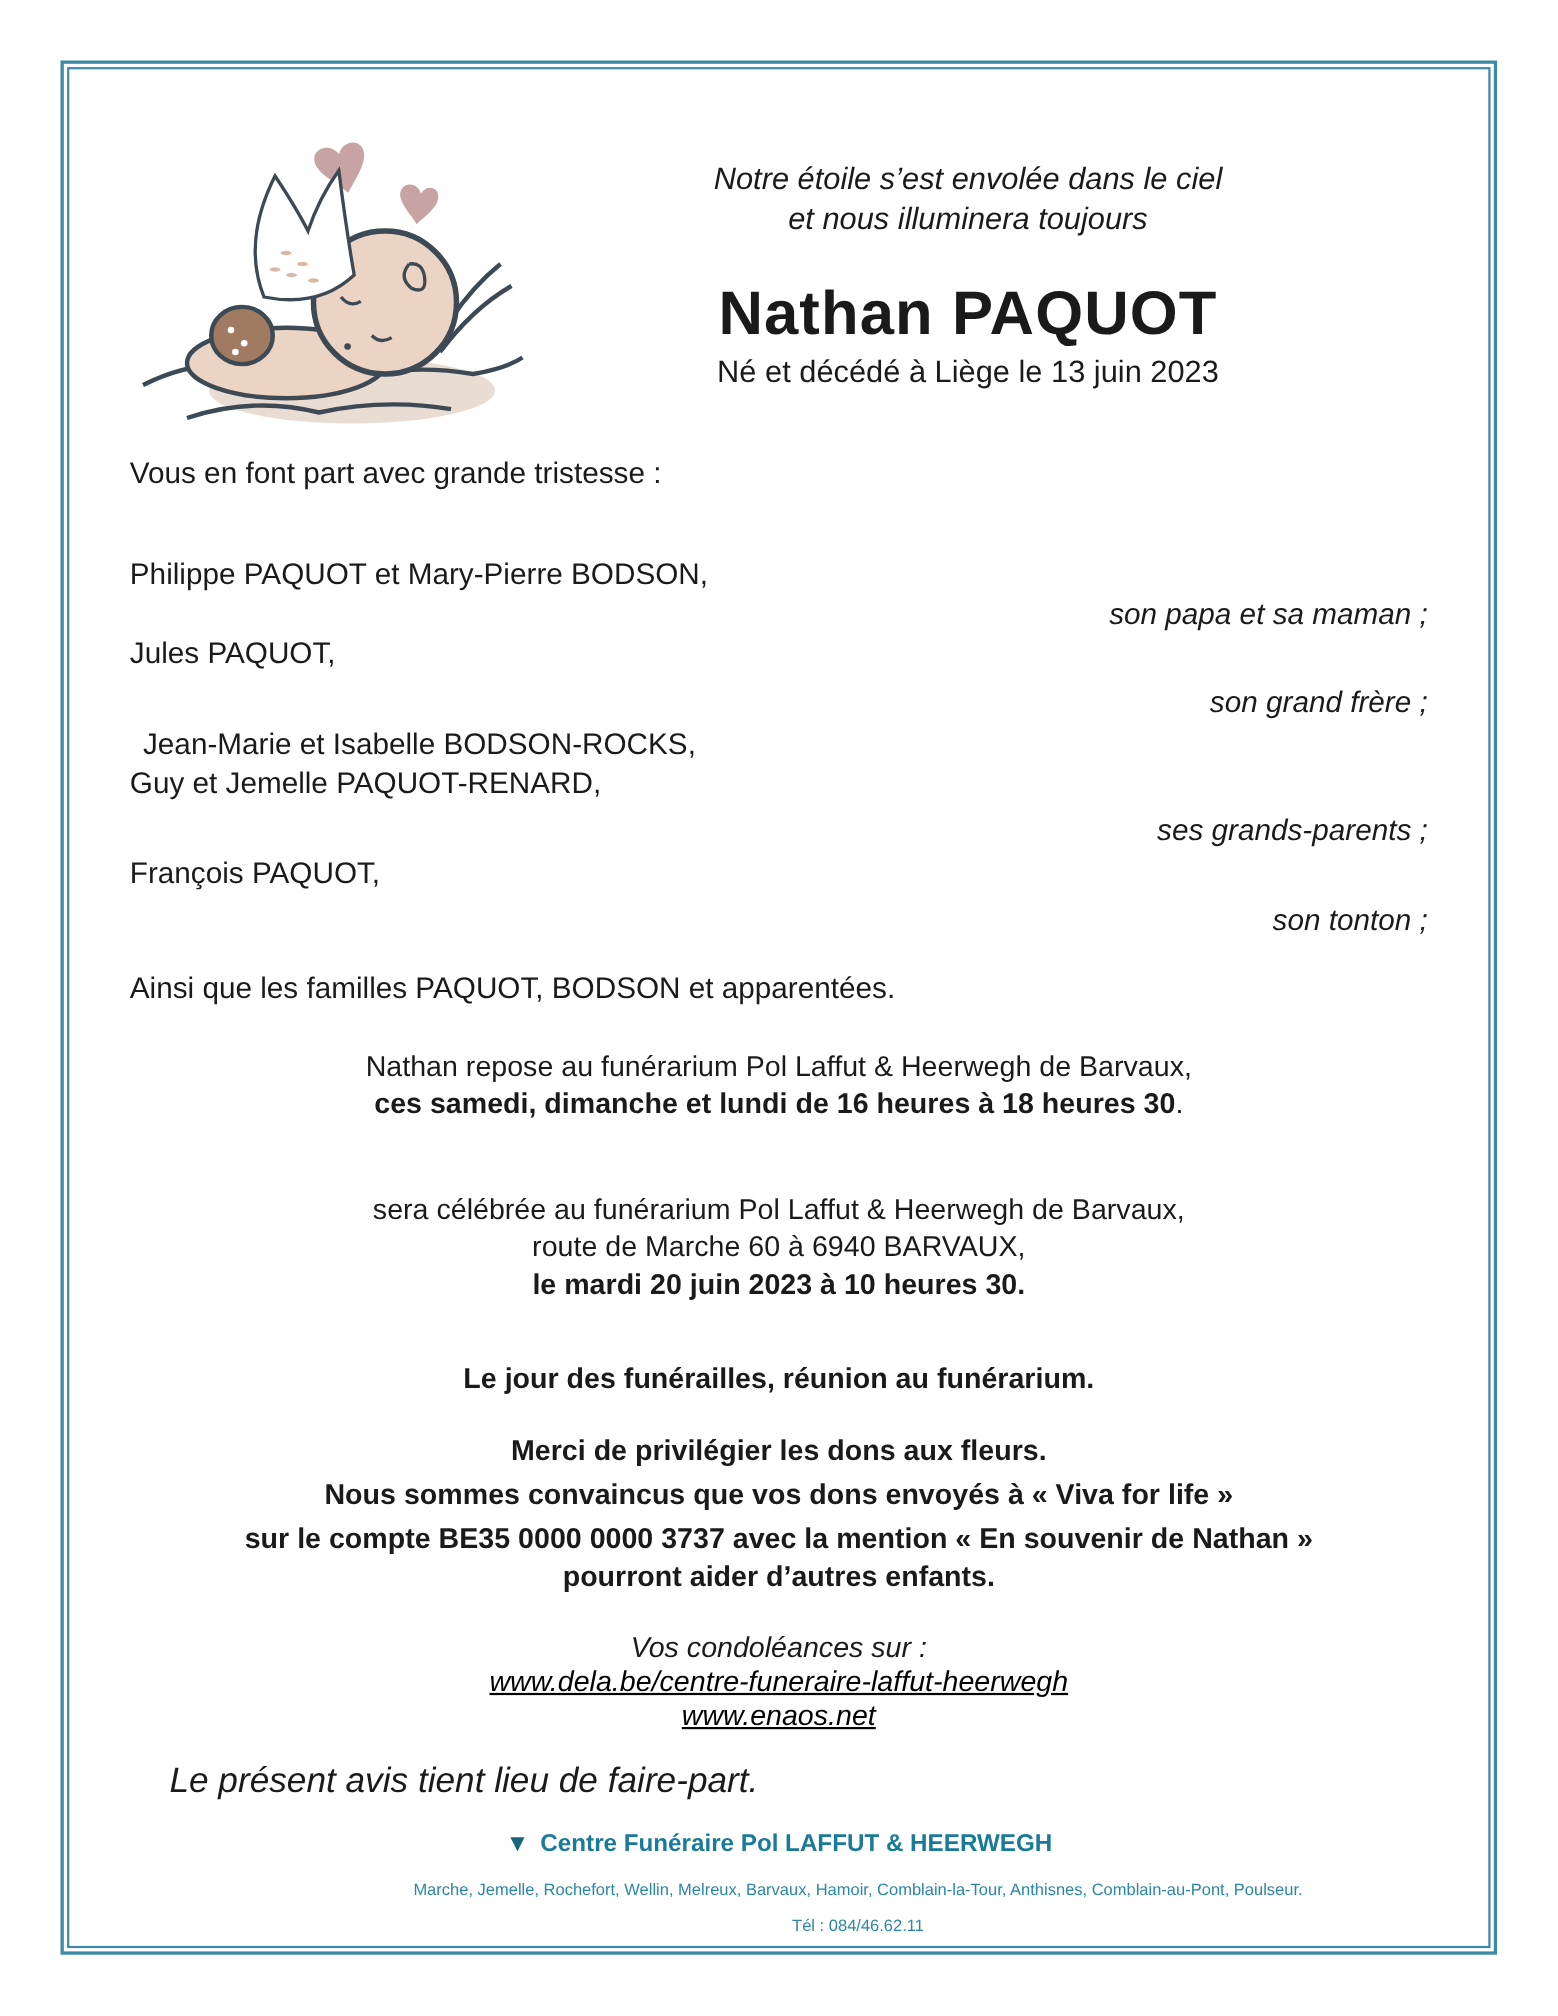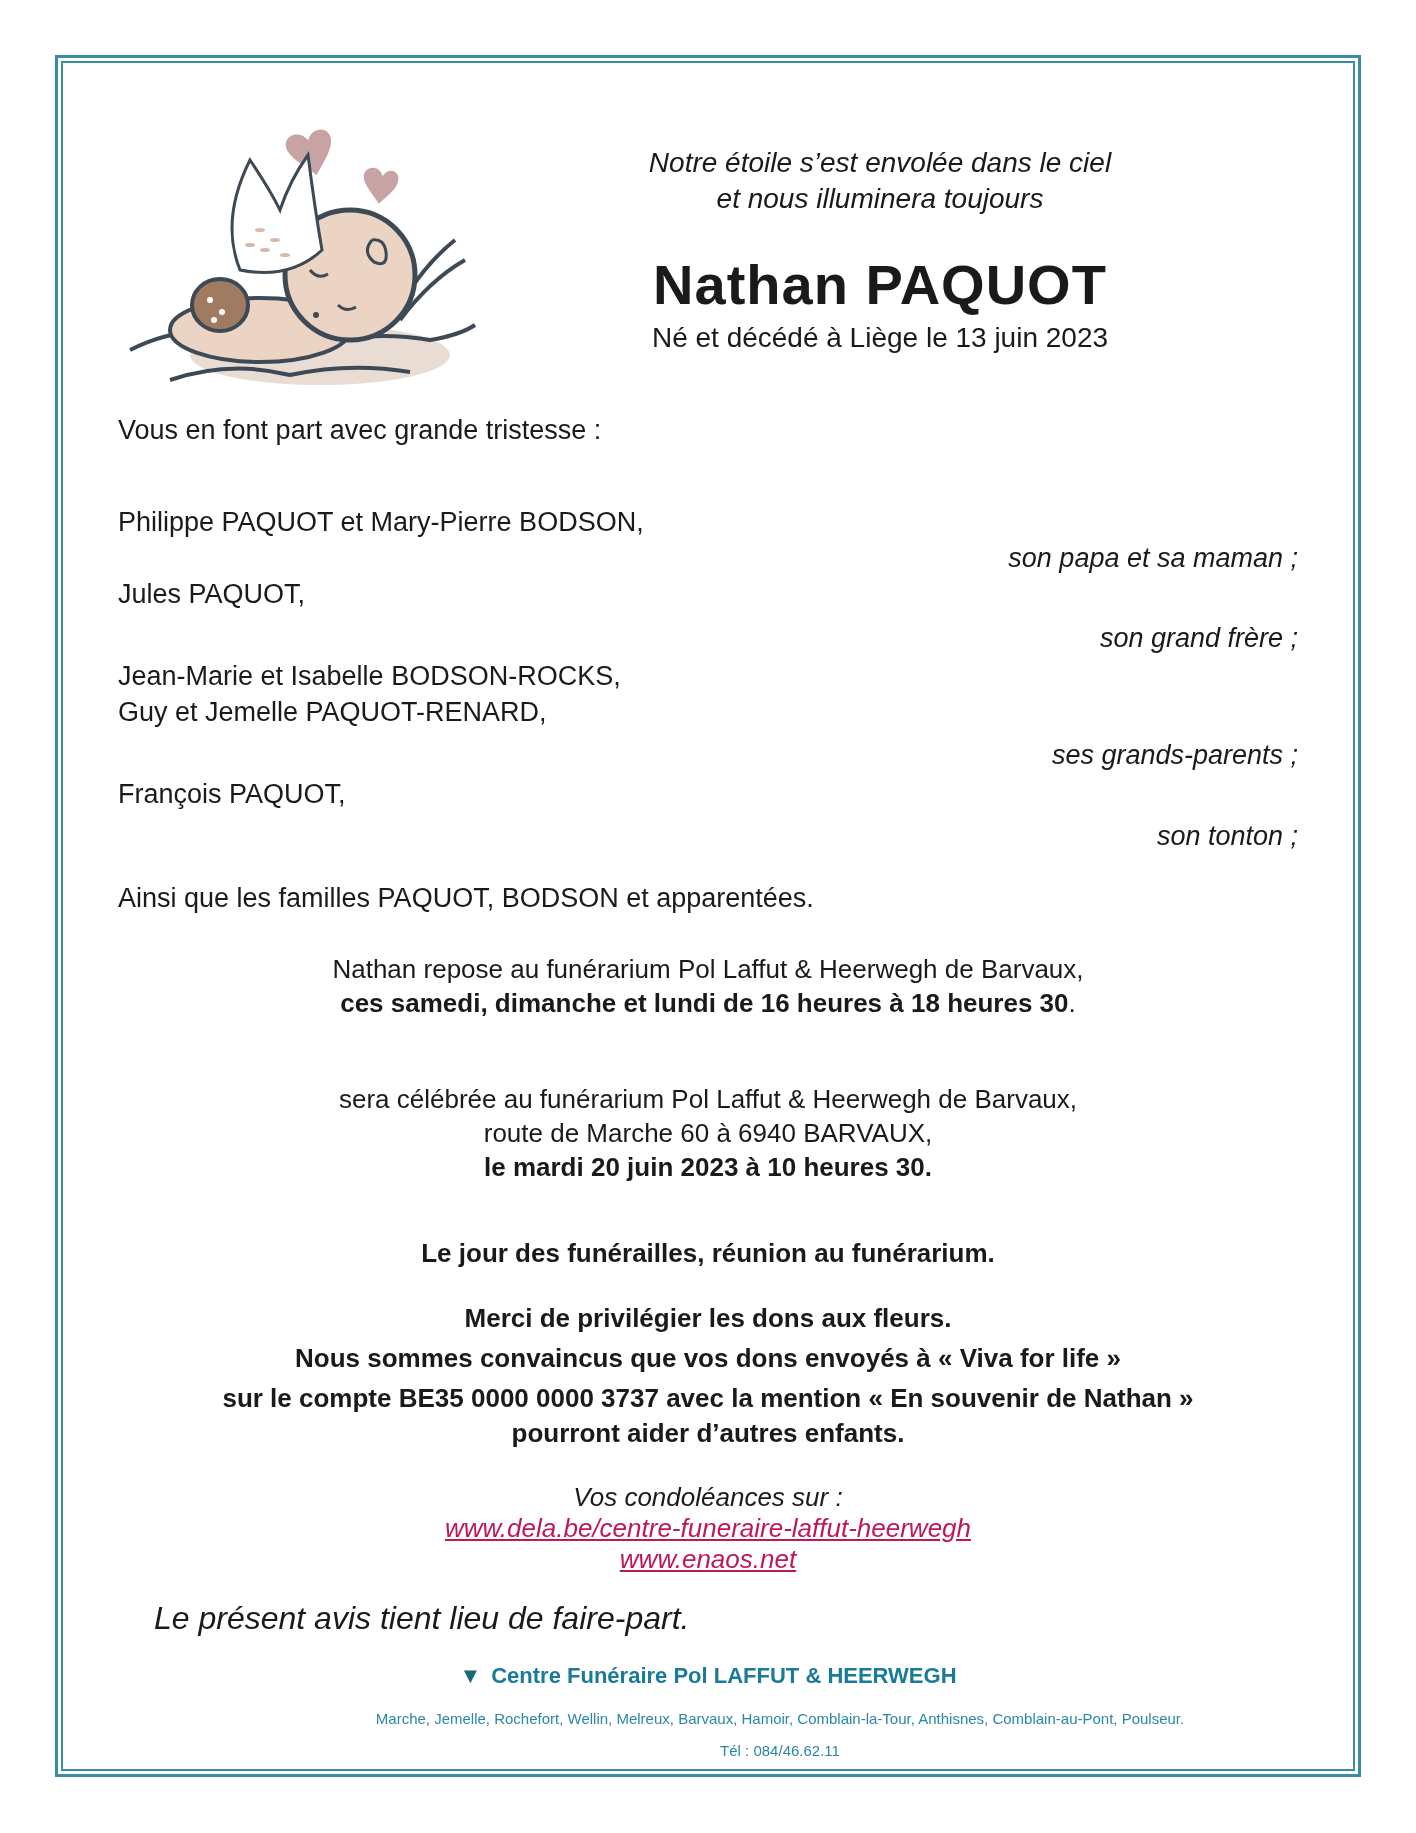--- a/index.html
+++ b/index.html
@@ -8,21 +8,21 @@
   .frame-inner { position:absolute; left:61px; top:61px; width:1294px; height:1710px; border:2px solid #3a8aa8; box-sizing:border-box; }
   .abs { position:absolute; }
   .ital { font-style:italic; }
   .txt { font-size:27px; line-height:36px; white-space:nowrap; }
   .bold { font-weight:bold; }
   .tagline { left:600px; width:560px; top:145px; font-size:28px; line-height:36px; font-style:italic; text-align:center; }
   .name { left:600px; width:560px; top:252px; font-size:56px; font-weight:bold; text-align:center; letter-spacing:1px; }
   .dates { left:600px; width:560px; top:322px; font-size:28px; text-align:center; }
   .role { right:118px; font-style:italic; font-size:27px; }
   .block { left:120px; width:1176px; text-align:center; font-size:26px; line-height:34px; }
-  a.link { color:#be185d; text-decoration:underline; font-style:italic; }
+  a.link { color:#000000; text-decoration:underline; font-style:italic; }
   .footer-title { left:120px; width:1176px; top:1663px; text-align:center; color:#1a7a9a; font-size:22px; font-weight:bold; }
   .footer-tri { color:#176679; margin-right:10px; }
   .footer-towns { left:300px; width:960px; top:1710px; text-align:center; color:#2a87a5; font-size:15px; }
   .footer-tel { left:300px; width:960px; top:1742px; text-align:center; color:#2a87a5; font-size:15px; }
 </style>
 </head>
 <body>
 
 <div class="frame-outer"></div>
 <div class="frame-inner"></div>
@@ -68,21 +68,21 @@
 <div class="abs dates">Né et décédé à Liège le 13 juin 2023</div>
 
 <div class="abs txt" style="left:118px;top:412px;">Vous en font part avec grande tristesse :</div>
 
 <div class="abs txt" style="left:118px;top:504px;">Philippe PAQUOT et Mary-Pierre BODSON,</div>
 <div class="abs txt role" style="top:540px;">son papa et sa maman ;</div>
 
 <div class="abs txt" style="left:118px;top:576px;">Jules PAQUOT,</div>
 <div class="abs txt role" style="top:620px;">son grand frère ;</div>
 
-<div class="abs txt" style="left:118px;top:658px;">Jean-Marie et Isabelle BODSON-ROCKS,</div>
+<div class="abs txt" style="left:130px;top:658px;">Jean-Marie et Isabelle BODSON-ROCKS,</div>
 <div class="abs txt" style="left:118px;top:694px;">Guy et Jemelle PAQUOT-RENARD,</div>
 <div class="abs txt role" style="top:737px;">ses grands-parents ;</div>
 
 <div class="abs txt" style="left:118px;top:776px;">François PAQUOT,</div>
 <div class="abs txt role" style="top:818px;">son tonton ;</div>
 
 <div class="abs txt" style="left:118px;top:880px;">Ainsi que les familles PAQUOT, BODSON et apparentées.</div>
 
 <div class="abs block" style="top:952px;">
   <div>Nathan repose au funérarium Pol Laffut &amp; Heerwegh de Barvaux,</div>

